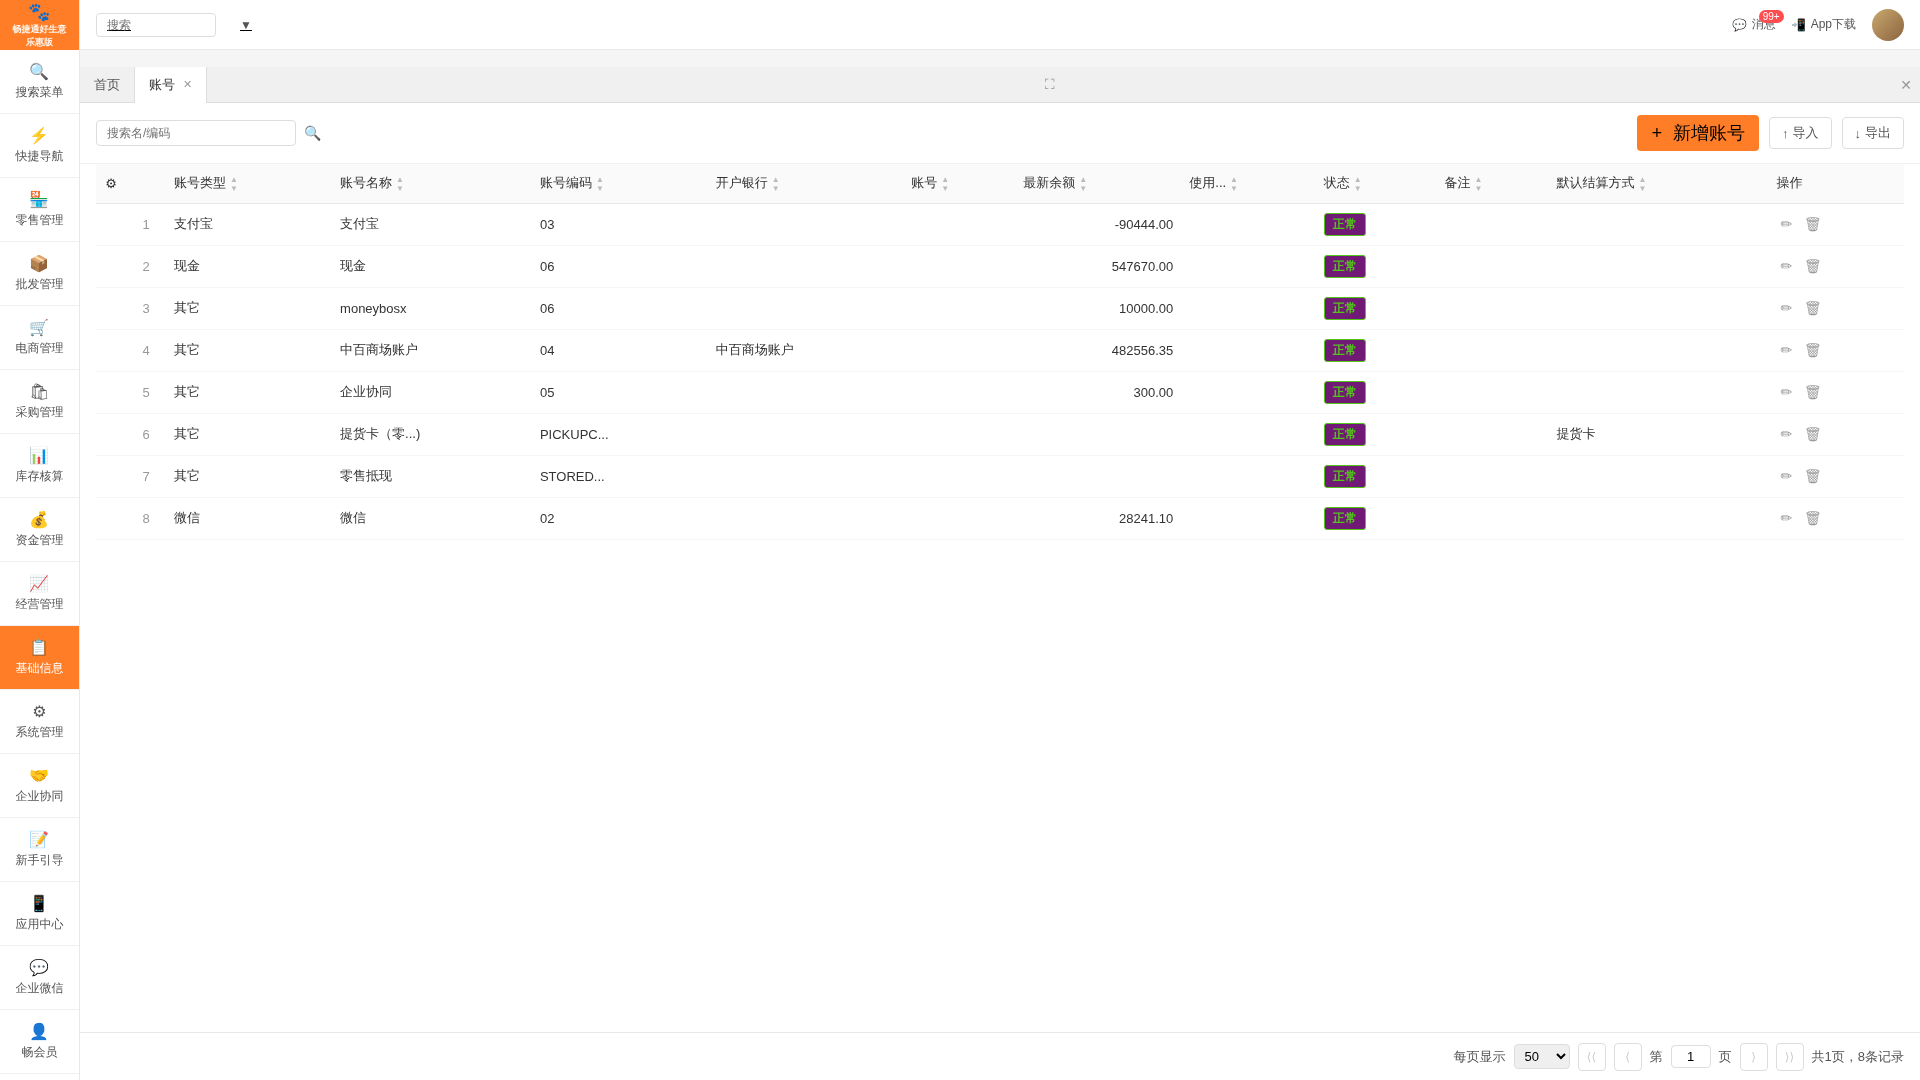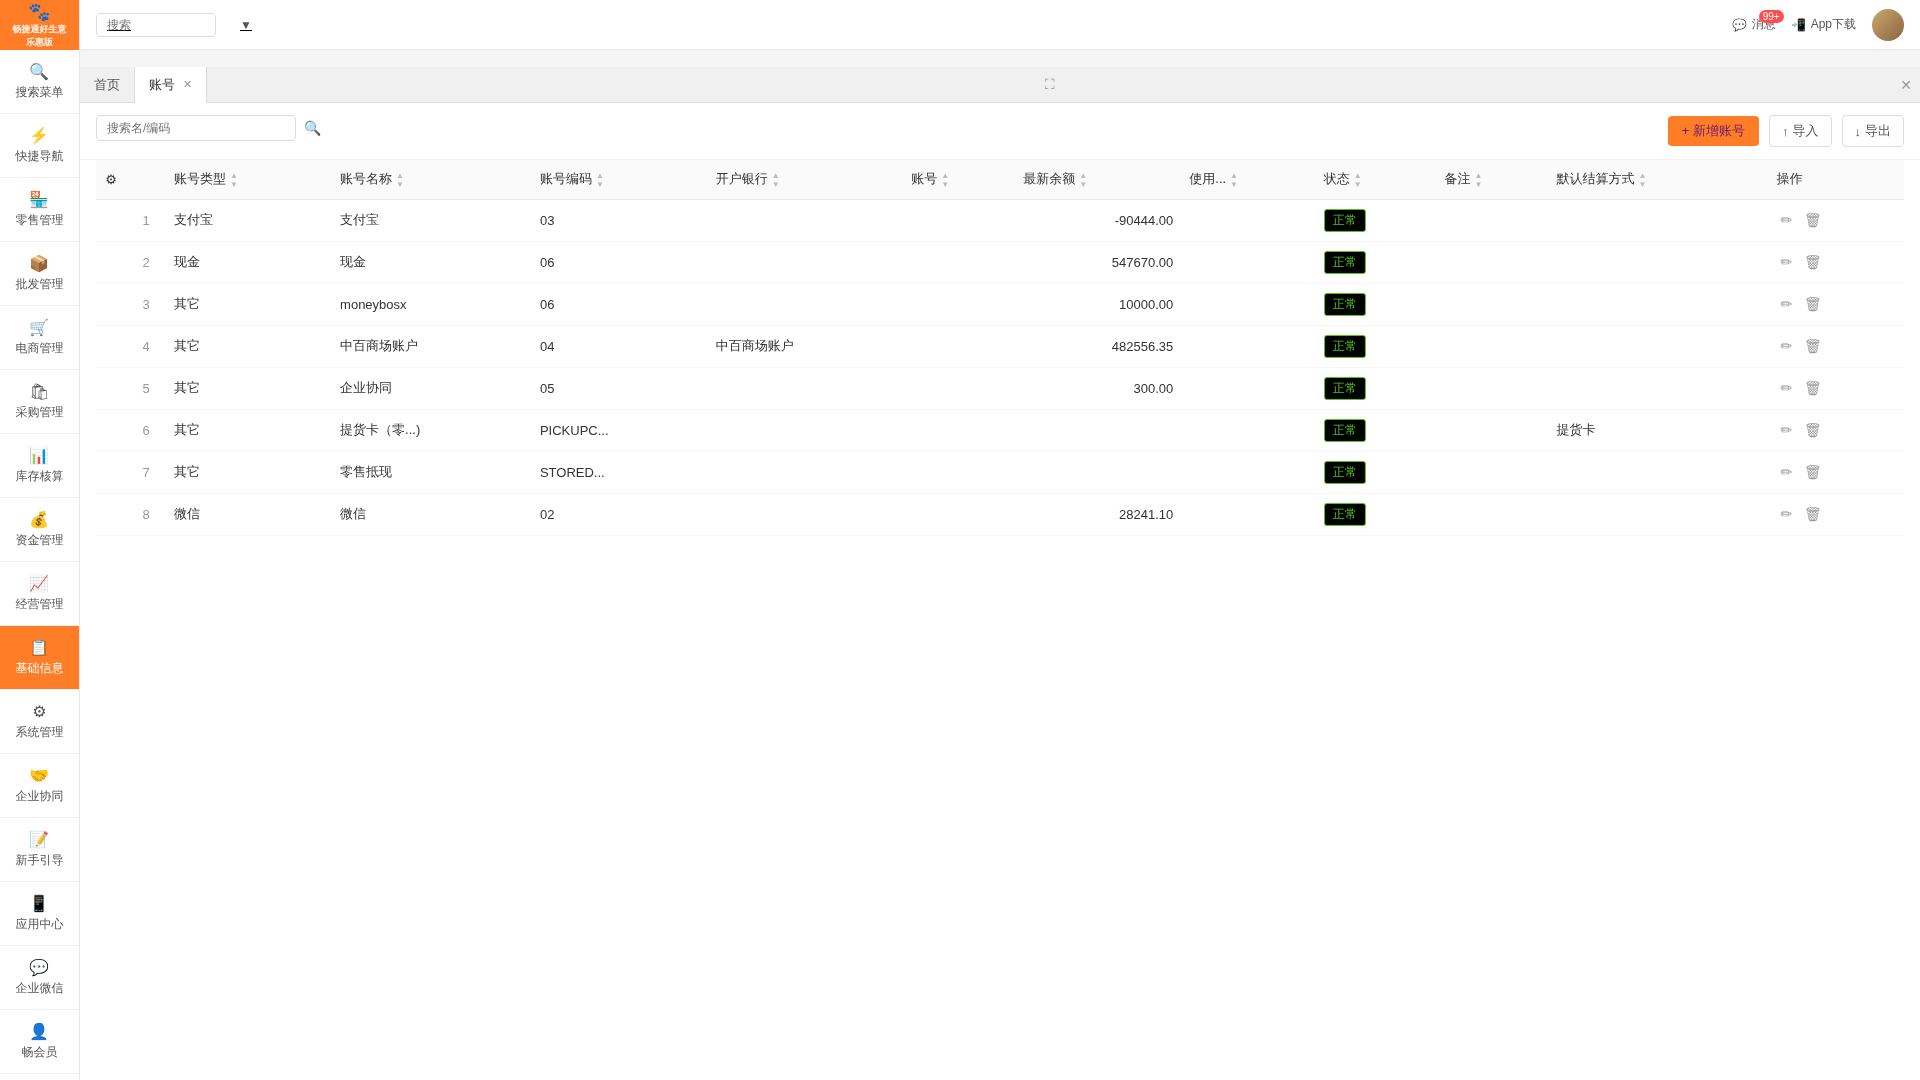--- a/index.html
+++ b/index.html
@@ -177,21 +177,21 @@
       background: white;
       display: flex;
       flex-direction: column;
       overflow: hidden;
     }
 
     
     .toolbar {
       padding: 12px 16px;
       display: flex;
-      align-items: flex-start;
+      align-items: center;
       justify-content: space-between;
       border-bottom: 1px solid #f0f0f0;
     }
     .toolbar-left {
       display: flex;
       align-items: center;
       gap: 8px;
     }
     .search-box {
       border: 1px solid #ddd;
@@ -209,29 +209,30 @@
       color: #aaa;
       font-size: 14px;
     }
     .toolbar-right {
       display: flex;
       align-items: center;
       gap: 10px;
     }
     .btn-primary {
       background: #ff7d26;
-      color: #701a75;
+      color: #000000;
       border: none;
       border-radius: 4px;
       padding: 6px 14px;
-      font-size: 13px;
+      font-size: 18px;
       cursor: pointer;
       display: flex;
       align-items: center;
       gap: 4px;
+      font-family: Liberation Mono, monospace;
     }
     .btn-secondary {
       background: white;
       color: #555;
       border: 1px solid #ddd;
       border-radius: 4px;
       padding: 6px 12px;
       font-size: 13px;
       cursor: pointer;
       display: flex;
@@ -287,21 +288,22 @@
       color: #999;
       text-align: center;
     }
     .status-badge {
       display: inline-block;
       padding: 2px 8px;
       border-radius: 3px;
       font-size: 12px;
       border: 1px solid #52c41a;
       color: #52c41a;
-      background: #000000;
+      background: #701a75;
+      font-weight: bold;
     }
     .op-btn {
       background: none;
       border: none;
       cursor: pointer;
       color: #999;
       font-size: 14px;
       padding: 2px 4px;
     }
 
@@ -682,14 +684,30 @@
     <td></td>
     <td>
       <button class="op-btn" title="编辑">✏</button>
       <button class="op-btn" title="删除">🗑</button>
     </td>
   </tr>
           </tbody>
       </table>
     </div>
 
+    <div class="pagination">
+      <span class="page-label">每页显示</span>
+      <select class="page-size-select">
+        <option>50</option>
+        <option>100</option>
+        <option>200</option>
+      </select>
+      <button class="page-btn disabled">⟨⟨</button>
+      <button class="page-btn disabled">⟨</button>
+      <span class="page-label">第</span>
+      <input class="page-input" type="text" value="1" style="">
+      <span class="page-label">页</span>
+      <button class="page-btn disabled">⟩</button>
+      <button class="page-btn disabled">⟩⟩</button>
+      <span class="page-info">共1页，8条记录</span>
+    </div>
   </div>
 </div>
 
 </body></html>

